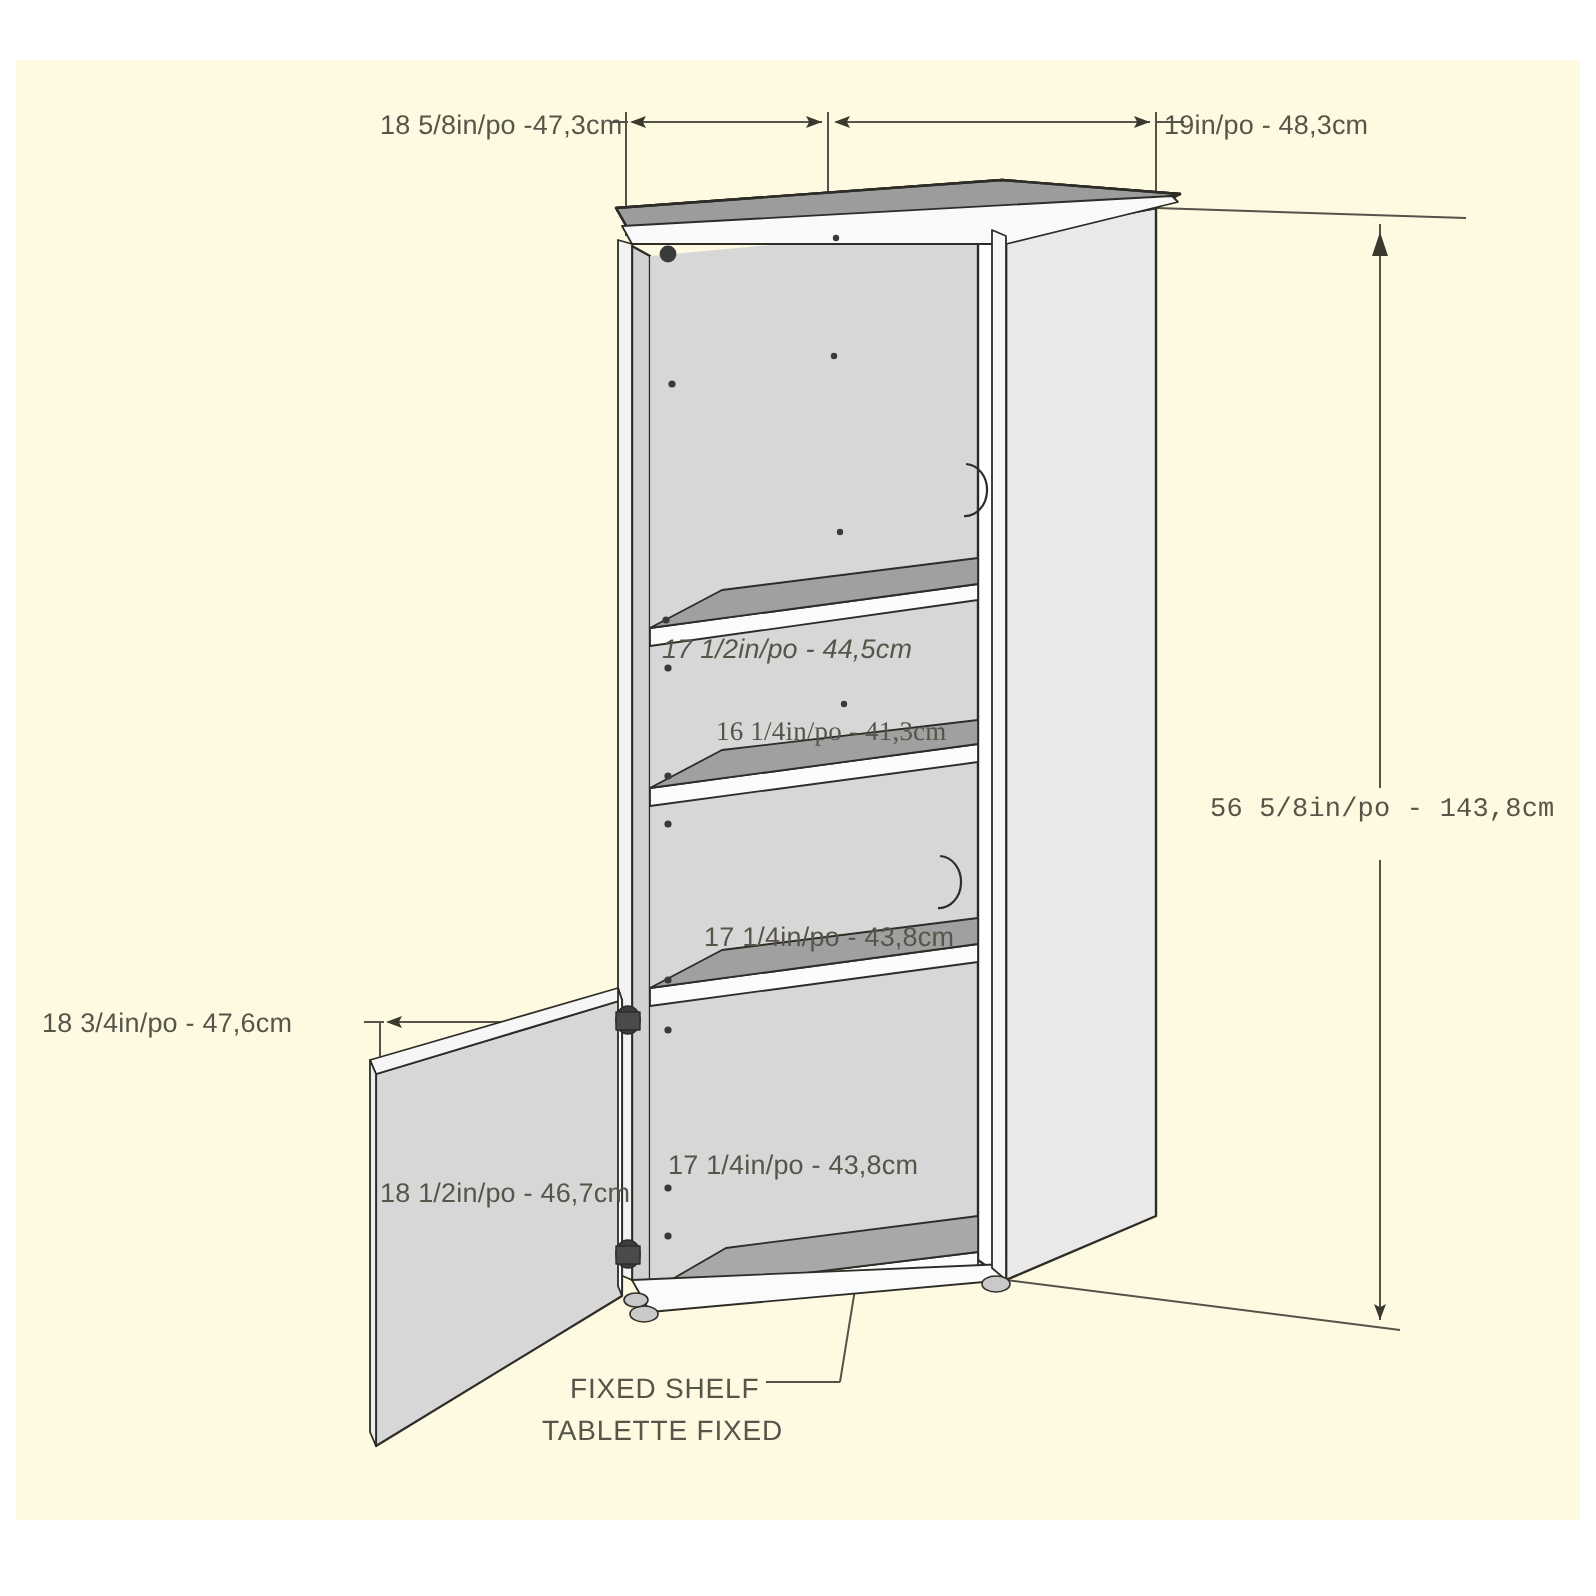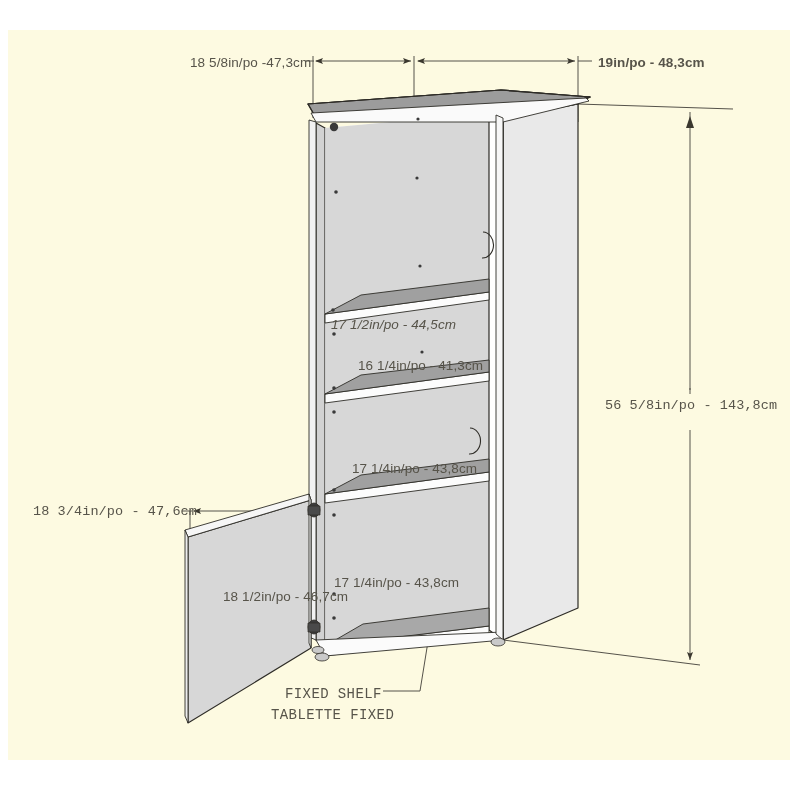--- a/index.html
+++ b/index.html
@@ -34,37 +34,37 @@
   .dim-label {
     position: absolute;
     font-family: "Liberation Sans", sans-serif;
     font-size: 13.5px;
     color: #57544a;
     white-space: nowrap;
     letter-spacing: 0.1px;
   }
   .callout-label {
     position: absolute;
-    font-family: Liberation Mono, monospace;
+    font-family: Liberation Sans, sans-serif;
     font-size: 14px;
     color: #57544a;
     white-space: nowrap;
     letter-spacing: 0.4px;
     text-align: center;
   }
   
   #lbl-width-inner { left: 167px; top: 55px; margin-left: 23px; }
-  #lbl-depth       { left: 598px; top: 55px; font-weight: bold; }
+  #lbl-depth       { left: 582px; top: 55px; }
   #lbl-height      { left: 605px; top: 398px; font-family: Liberation Mono, monospace; }
   #lbl-op1         { left: 331px; top: 317px; font-style: italic; }
-  #lbl-op2         { left: 358px; top: 358px; }
+  #lbl-op2         { left: 358px; top: 358px; font-family: Liberation Serif, serif; }
   #lbl-op3         { left: 352px; top: 461px; }
   #lbl-op4         { left: 334px; top: 575px; }
-  #lbl-door-w      { left: 33px; top: 504px; font-family: Liberation Mono, monospace; }
-  #lbl-door-h      { left: 190px; top: 589px; margin-left: 33px; }
+  #lbl-door-w      { left: 21px; top: 504px; }
+  #lbl-door-h      { left: 190px; top: 589px; }
   #lbl-fixed-1     { left: 285px; top: 686px; }
   #lbl-fixed-2     { left: 271px; top: 707px; }
 </style>
 </head>
 <body>
 
 <div id="page">
 
   <div id="canvas-bg"></div>
 

